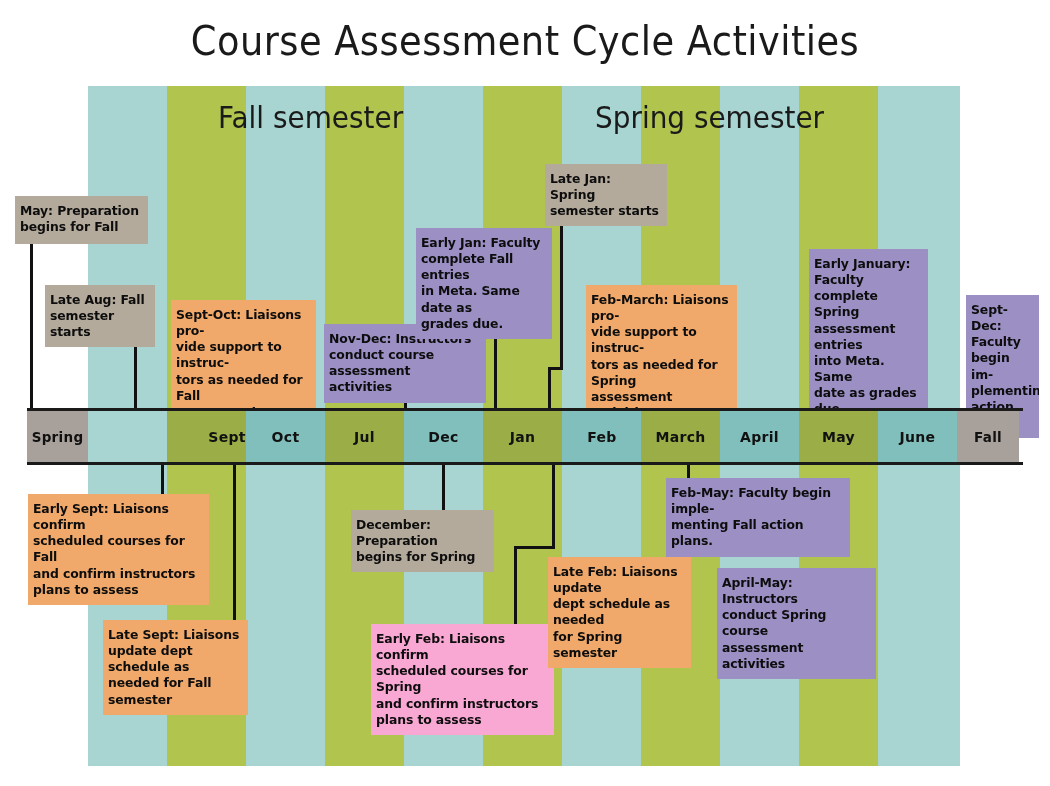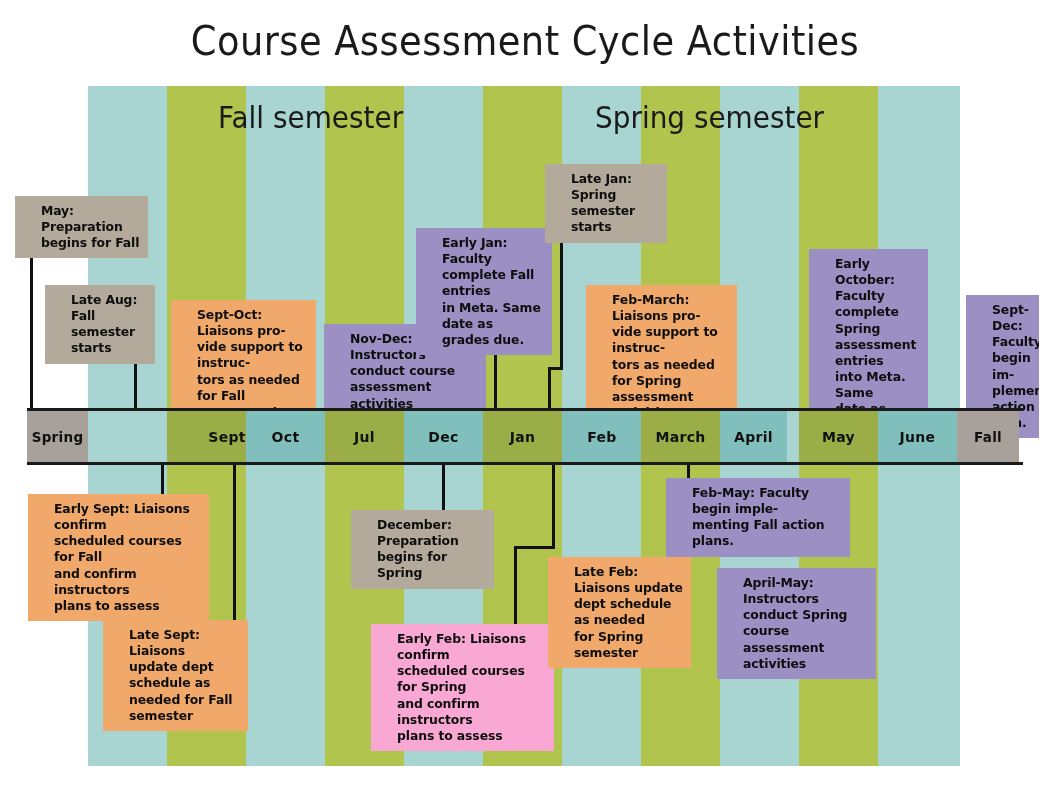--- a/index.html
+++ b/index.html
@@ -97,21 +97,21 @@
     position: absolute;
     background: #111111;
   }
   .conn-v { width: 3px; }
   .conn-h { height: 3px; }
 
   
   .evt {
     position: absolute;
     box-sizing: border-box;
-    padding: 7px 8px 7px 26px;
+    padding: 7px 8px 7px 5px;
     font-family: "DejaVu Sans", sans-serif;
     font-weight: bold;
     font-size: 12.4px;
     line-height: 1.30;
     color: #0d0d0d;
     letter-spacing: -0.1px;
     white-space: pre-line;
     overflow: hidden;
   }
 </style>
@@ -176,42 +176,42 @@
       <div class="evt" style="left: 416px; top: 228px; width: 136px; min-height: 74px; background: rgb(155, 143, 196);">Early Jan: Faculty
 complete Fall entries
 in Meta. Same date as
 grades due.</div>
       <div class="evt" style="left: 545px; top: 164px; width: 122px; min-height: 53px; background: rgb(179, 170, 156);">Late Jan: Spring
 semester starts</div>
       <div class="evt" style="left: 586px; top: 285px; width: 151px; min-height: 85px; background: rgb(240, 169, 106);">Feb-March: Liaisons pro-
 vide support to instruc-
 tors as needed for Spring
 assessment activities</div>
-      <div class="evt" style="left: 809px; top: 249px; width: 119px; min-height: 95px; background: rgb(155, 143, 196);">Early October: Faculty
+      <div class="evt" style="left: 809px; top: 249px; width: 119px; min-height: 95px; background: rgb(155, 143, 196);">Early January: Faculty
 complete Spring
 assessment entries
 into Meta.  Same
 date as grades due.</div>
       <div class="evt" style="left: 966px; top: 295px; width: 73px; min-height: 94px; background: rgb(155, 143, 196);">Sept-Dec:
 Faculty
 begin im-
 plementing
 action plan.</div>
     </div>
 
   <div id="axis">
       <div class="axis-cell end-cap" style="left: 0px; width: 61px; background: rgb(168, 160, 155);">Spring</div>
       <div class="axis-cell" style="left: 140px; width: 79px; background: rgb(154, 173, 70); padding-left: 41px;">Sept</div>
       <div class="axis-cell" style="left: 219px; width: 79px; background: rgb(129, 191, 189);">Oct</div>
       <div class="axis-cell" style="left: 298px; width: 79px; background: rgb(154, 173, 70);">Jul</div>
       <div class="axis-cell" style="left: 377px; width: 79px; background: rgb(129, 191, 189);">Dec</div>
       <div class="axis-cell" style="left: 456px; width: 79px; background: rgb(154, 173, 70);">Jan</div>
       <div class="axis-cell" style="left: 535px; width: 80px; background: rgb(129, 191, 189);">Feb</div>
       <div class="axis-cell" style="left: 614px; width: 79px; background: rgb(154, 173, 70);">March</div>
-      <div class="axis-cell" style="left: 693px; width: 67px; background: rgb(129, 191, 189);">April</div>
+      <div class="axis-cell" style="left: 693px; width: 79px; background: rgb(129, 191, 189);">April</div>
       <div class="axis-cell" style="left: 772px; width: 79px; background: rgb(154, 173, 70);">May</div>
       <div class="axis-cell" style="left: 851px; width: 79px; background: rgb(129, 191, 189);">June</div>
       <div class="axis-cell end-cap" style="left: 930px; width: 62px; background: rgb(168, 160, 155);">Fall</div>
     </div>
 
   <div id="events-below">
       <div class="evt" style="left: 28px; top: 494px; width: 181px; min-height: 77px; background: rgb(240, 169, 106);">Early Sept: Liaisons confirm
 scheduled courses for Fall
 and confirm instructors
 plans to assess</div>

